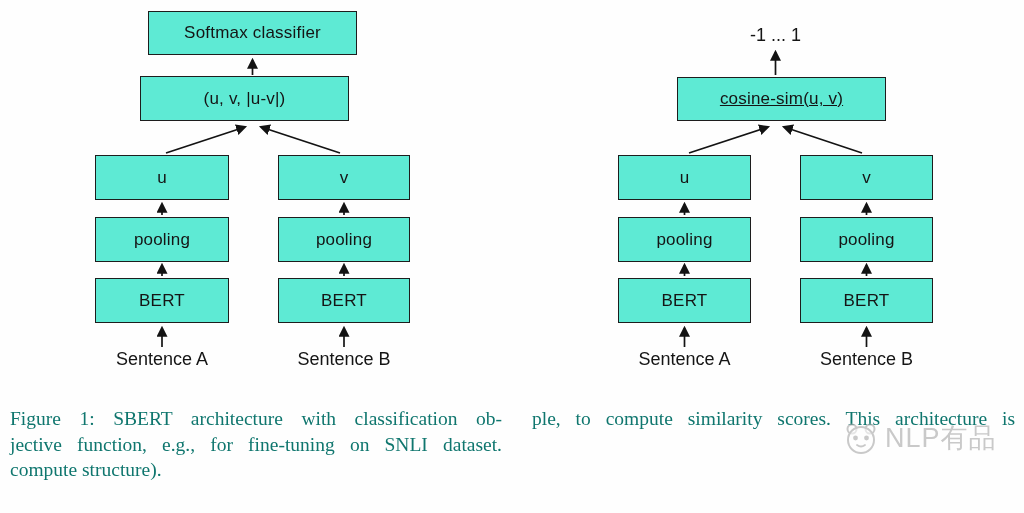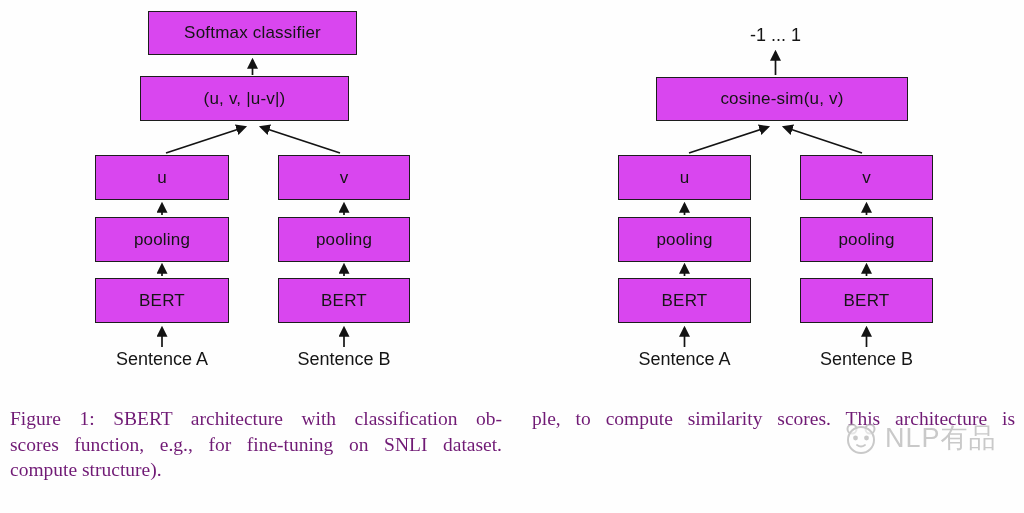--- a/index.html
+++ b/index.html
@@ -2,31 +2,31 @@
 <html><head>
 <meta charset="utf-8">
 <style>
   html,body{margin:0;padding:0;background:#ffffff;}
   .page{
     position:relative;width:1024px;height:513px;background:#fefefe;
     overflow:hidden;font-family:"Liberation Sans",sans-serif;color:#111111;
   }
   .arrows{position:absolute;left:0;top:0;width:1024px;height:513px;pointer-events:none;}
   .node{
-    position:absolute;box-sizing:border-box;border:1.5px solid #1d1d1d;background:#d946ef;
+    position:absolute;box-sizing:border-box;border:1.5px solid #1d1d1d;background:#5eead4;
     display:flex;align-items:center;justify-content:center;
     font-size:17px;color:#151515;letter-spacing:0.2px;
   }
   .freelabel{
     position:absolute;display:flex;align-items:center;justify-content:center;
     font-size:18px;color:#151515;
   }
   .caption{
     position:absolute;font-family:"Liberation Serif",serif;font-size:19.5px;
-    line-height:25.5px;color:#701a75;
+    line-height:25.5px;color:#0f766e;
   }
   .cap-line{text-align:justify;text-align-last:justify;white-space:nowrap;}
   .cap-line.last{text-align-last:left;}
   .watermark{
     position:absolute;left:843px;top:420px;display:flex;align-items:center;gap:6px;
     opacity:0.62;pointer-events:none;
   }
   .watermark-text{
     font-size:27px;color:#a9a9a9;letter-spacing:1px;font-family:"Liberation Sans",sans-serif;
     text-shadow:0 0 2px rgba(255,255,255,0.8);
@@ -80,41 +80,41 @@
   <div class="node" style="left:95px;top:278px;width:134px;height:45px;">BERT</div>
 
   <div class="node" style="left:278px;top:278px;width:132px;height:45px;">BERT</div>
 
   <div class="freelabel" style="left:95px;top:348px;width:134px;height:22px;">Sentence A</div>
 
   <div class="freelabel" style="left:278px;top:348px;width:132px;height:22px;">Sentence B</div>
 
   <div class="freelabel" style="left:712px;top:25px;width:127px;height:21px;">-1 ... 1</div>
 
-  <div class="node" style="left:656px;top:77px;width:252px;height:44px;">cosine-sim(u, v)</div>
+  <div class="node" style="left:677px;top:77px;width:209px;height:44px;text-decoration:underline;">cosine-sim(u, v)</div>
 
   <div class="node" style="left:618px;top:155px;width:133px;height:45px;">u</div>
 
   <div class="node" style="left:800px;top:155px;width:133px;height:45px;">v</div>
 
   <div class="node" style="left:618px;top:217px;width:133px;height:45px;">pooling</div>
 
   <div class="node" style="left:800px;top:217px;width:133px;height:45px;">pooling</div>
 
   <div class="node" style="left:618px;top:278px;width:133px;height:45px;">BERT</div>
 
   <div class="node" style="left:800px;top:278px;width:133px;height:45px;">BERT</div>
 
   <div class="freelabel" style="left:618px;top:348px;width:133px;height:22px;">Sentence A</div>
 
   <div class="freelabel" style="left:800px;top:348px;width:133px;height:22px;">Sentence B</div>
 
   <div class="caption" style="left:10px;top:406px;width:492px;">
     <div class="cap-line">Figure 1: SBERT architecture with classification ob-</div>
-    <div class="cap-line">scores function, e.g., for fine-tuning on SNLI dataset.</div>
+    <div class="cap-line">jective function, e.g., for fine-tuning on SNLI dataset.</div>
     <div class="cap-line last">compute structure).</div>
   </div>
 
   <div class="caption" style="left:532px;top:406px;width:483px;">
     <div class="cap-line">ple, to compute similarity scores.  This architecture is</div>
   </div>
 
   <div class="watermark">
     <svg width="36" height="36" viewBox="0 0 36 36">
       <circle cx="9" cy="9" r="4.5" fill="none" stroke="#a9a9a9" stroke-width="2"></circle>

